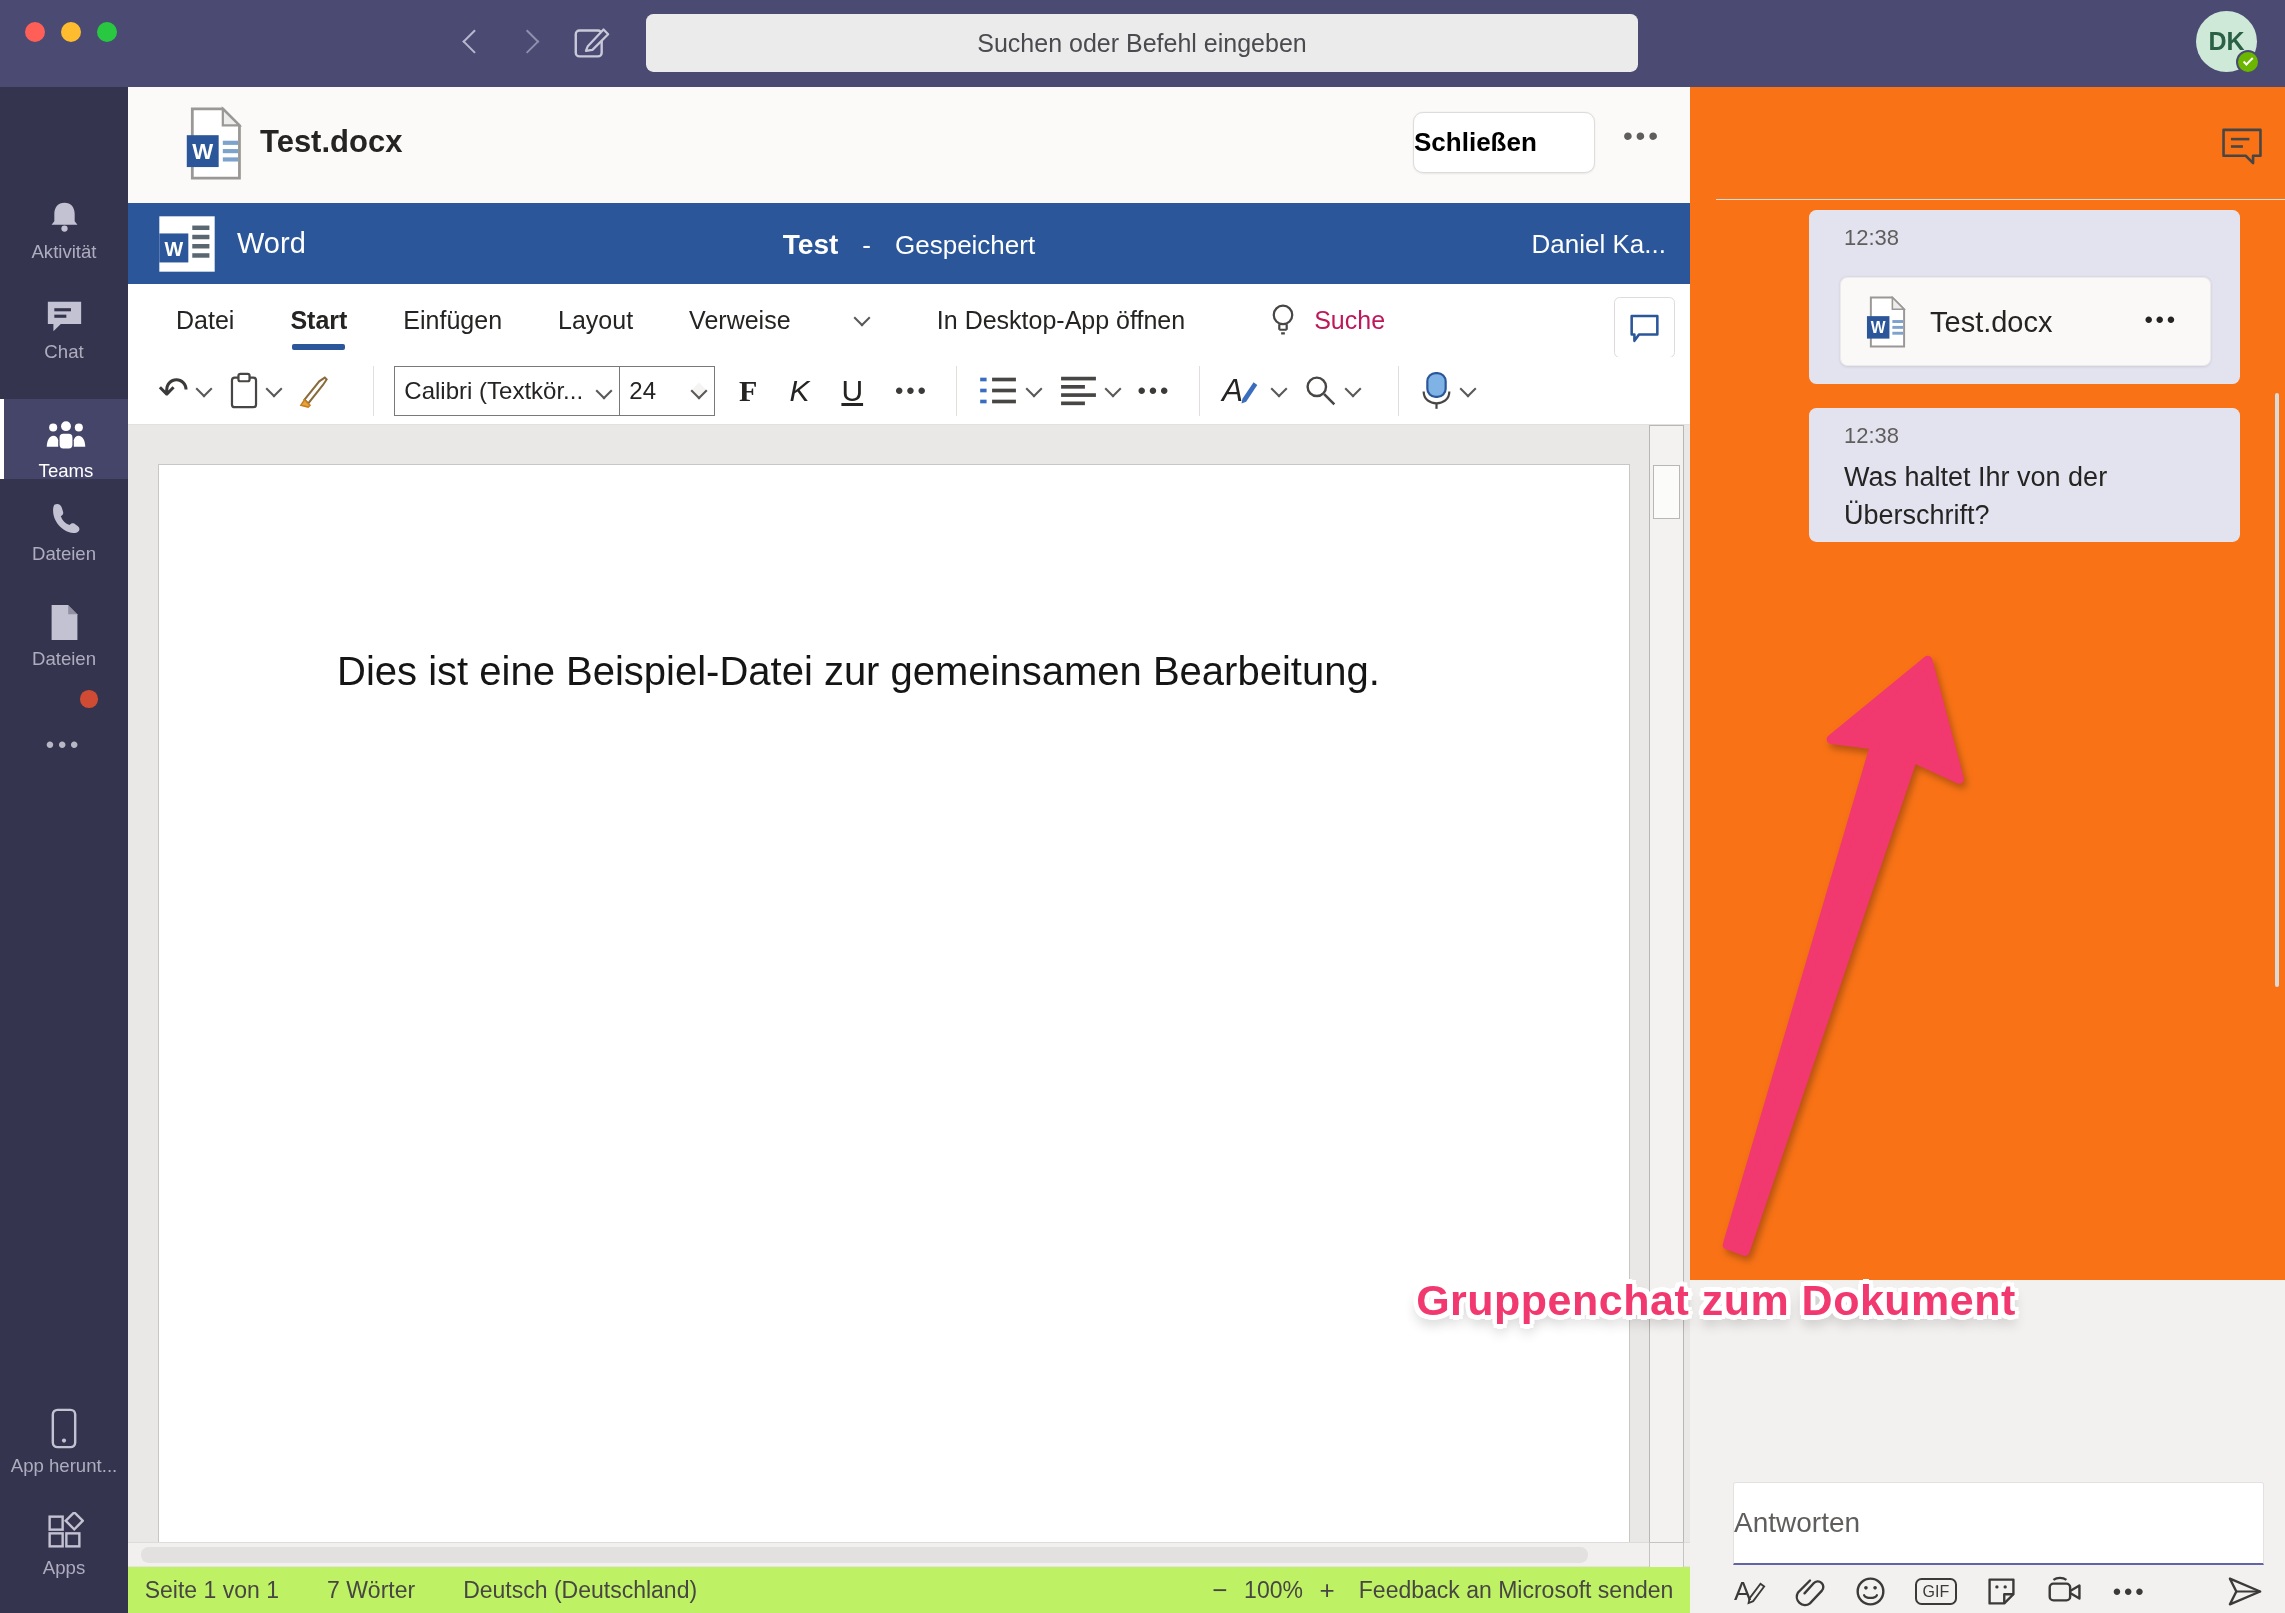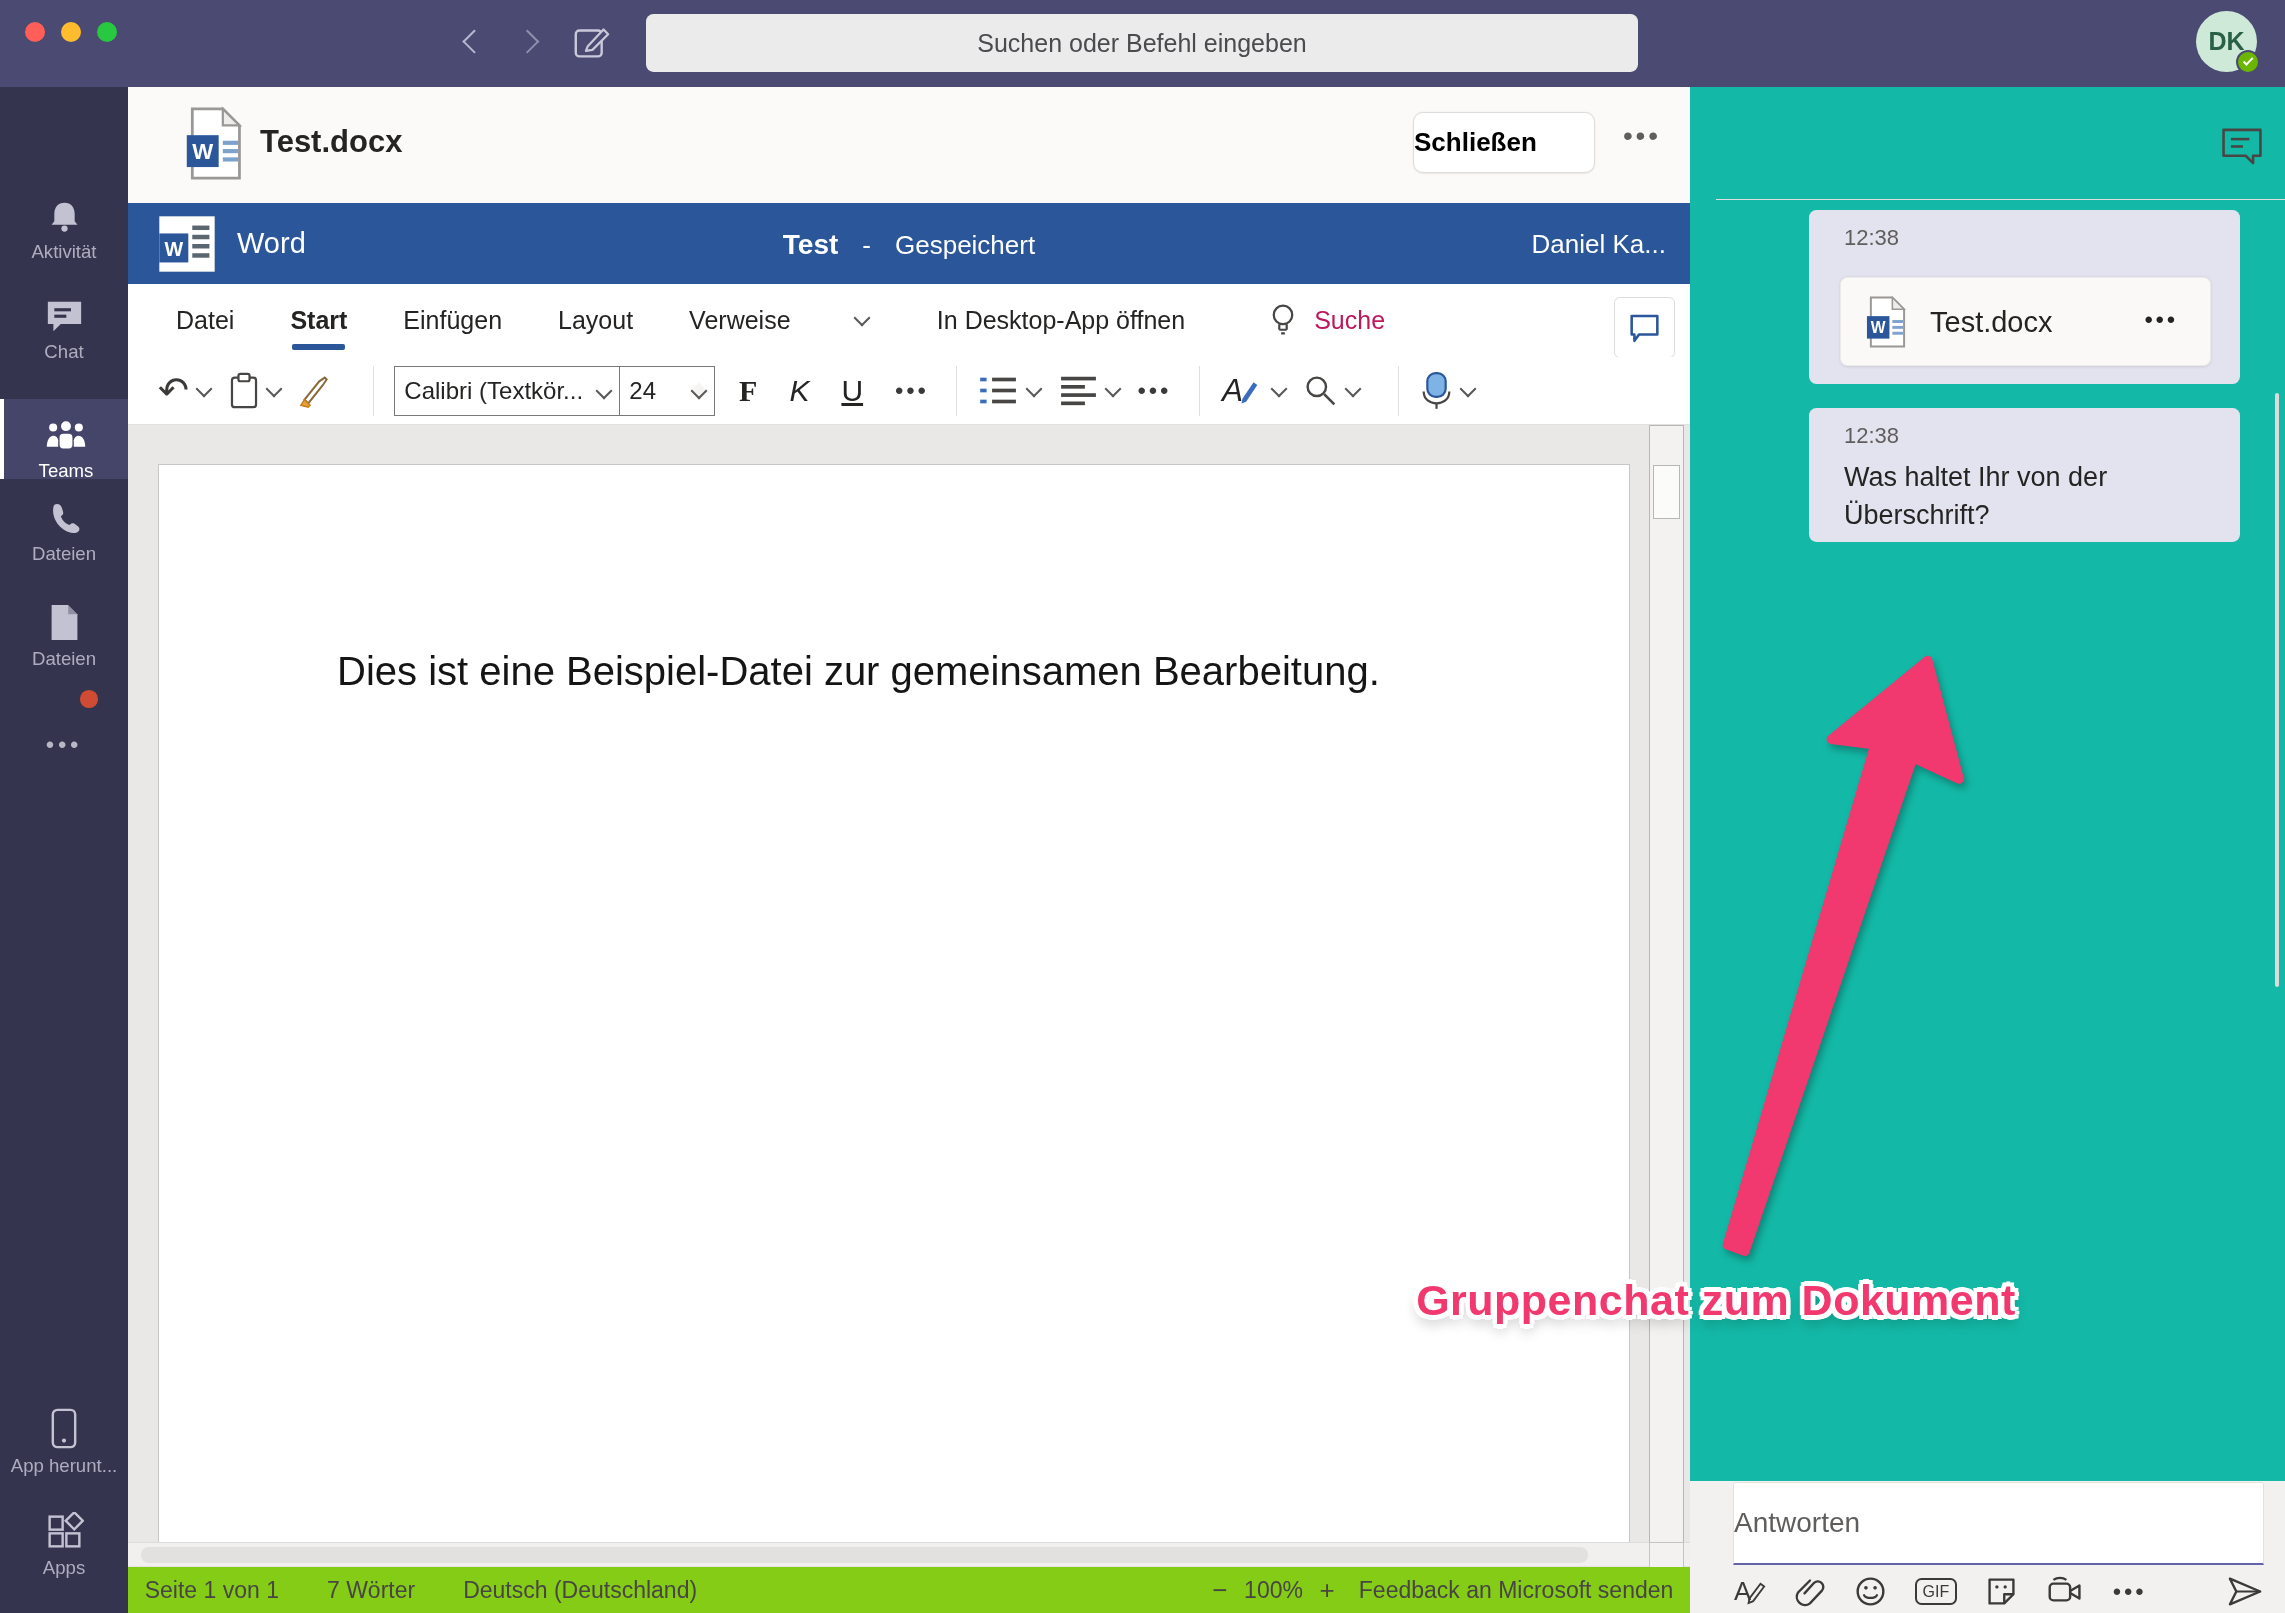--- a/index.html
+++ b/index.html
@@ -78,29 +78,29 @@
   .doc-area { position:absolute; left:0; top:338px; width:1562px; height:1118px; background:#e9e8e7; overflow:hidden; }
   .page { position:absolute; left:30px; top:39px; width:1472px; height:1299px; background:#fff; border:0.9px solid #c9c7c5; }
   .page-text { position:absolute; left:178px; top:167px; width:1122px; font-size:40px; line-height:78px; color:#151515; font-family:"Liberation Sans",sans-serif; }
   .vscroll { position:absolute; right:5.6px; top:0; width:35px; height:1118px; background:#f3f2f1; border:0.9px solid #b9b7b5; }
   .vthumb { position:absolute; left:2.8px; top:39px; width:27px; height:54px; background:#fbfbfa; border:0.9px solid #b9b7b5; }
 
   .hscroll { position:absolute; left:0; top:1455px; width:1562px; height:25px; background:#f1f0ef; border-top:0.9px solid #dddcdb; border-bottom:0.9px solid #e5e4e3; }
   .hthumb { position:absolute; left:13px; top:3.7px; width:1447px; height:16px; background:#e2e1e0; border-radius:7.4px; }
   .hcorner { position:absolute; right:5.6px; top:-0.9px; width:35px; height:26px; background:#f3f2f1; border:0.9px solid #c6c4c2; }
 
-  .status-bar { position:absolute; left:0; top:1480px; width:1562px; height:46px; background:#84cc16; display:flex; align-items:center; font-size:23px; color:#484644; padding:0 16.7px; }
+  .status-bar { position:absolute; left:0; top:1480px; width:1562px; height:46px; background:#bef264; display:flex; align-items:center; font-size:23px; color:#484644; padding:0 16.7px; }
   .sb-left span { margin-right:48px; }
   .sb-right { margin-left:auto; display:flex; align-items:center; }
   .sb-right .zo { font-size:26px; margin-right:16.7px; }
   .sb-right .zl { margin-right:16.7px; }
   .sb-right .zi { font-size:26px; margin-right:24px; }
 
   
-  .chat-panel { position:absolute; left:1690px; top:87px; width:595px; height:1394px; background:#14b8a6; }
+  .chat-panel { position:absolute; left:1690px; top:87px; width:595px; height:1193px; background:#f97316; }
   .chat-top-icon { position:absolute; right:18.6px; top:37px; }
   .chat-divider { position:absolute; left:26px; top:112px; width:570px; height:0.9px; background:#e1dfdd; }
   .bubble { position:absolute; left:119px; width:431px; background:#e3e3f0; border-radius:7.4px; }
   .bubble1 { top:123px; height:174px; }
   .bubble2 { top:321px; height:134px; }
   .msg-time { position:absolute; left:35px; top:15px; font-size:22px; color:#605e5c; }
   .file-card { position:absolute; left:31px; top:67px; width:371px; height:89px; background:#faf9f8; border:0.9px solid #edebe9; border-radius:7.4px; box-shadow:0 0.9px 2.8px rgba(0,0,0,.1); }
   .file-card svg { position:absolute; left:24px; top:16.7px; }
   .file-name { position:absolute; left:89px; top:28px; font-size:29px; color:#252423; }
   .card-more { position:absolute; right:32px; top:28px; font-size:24px; color:#252423; letter-spacing:2.8px; }

